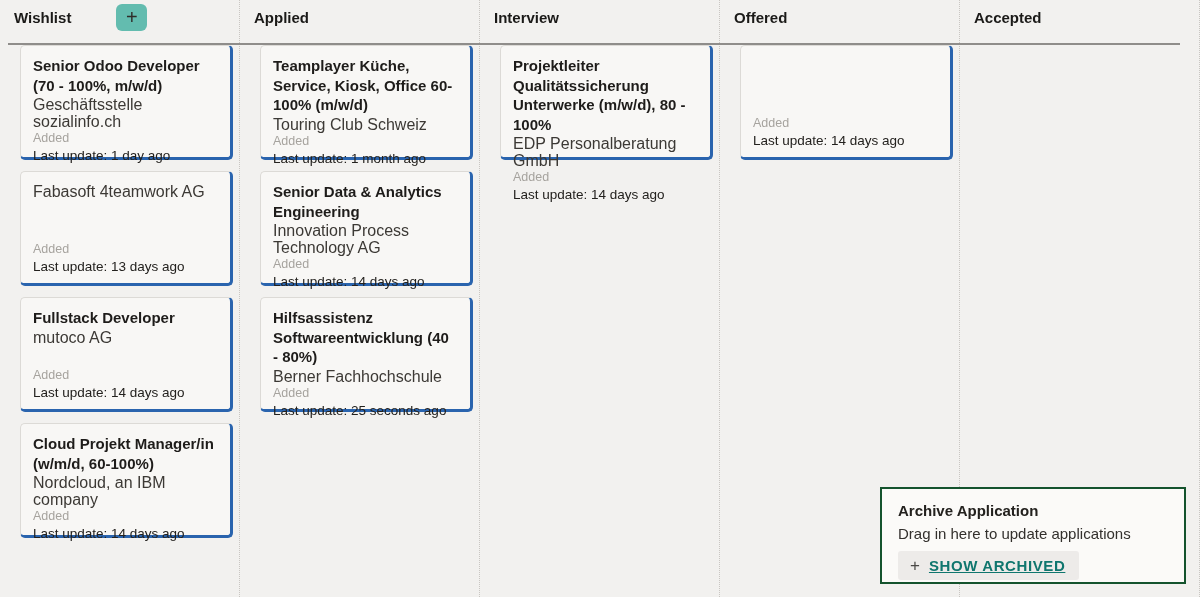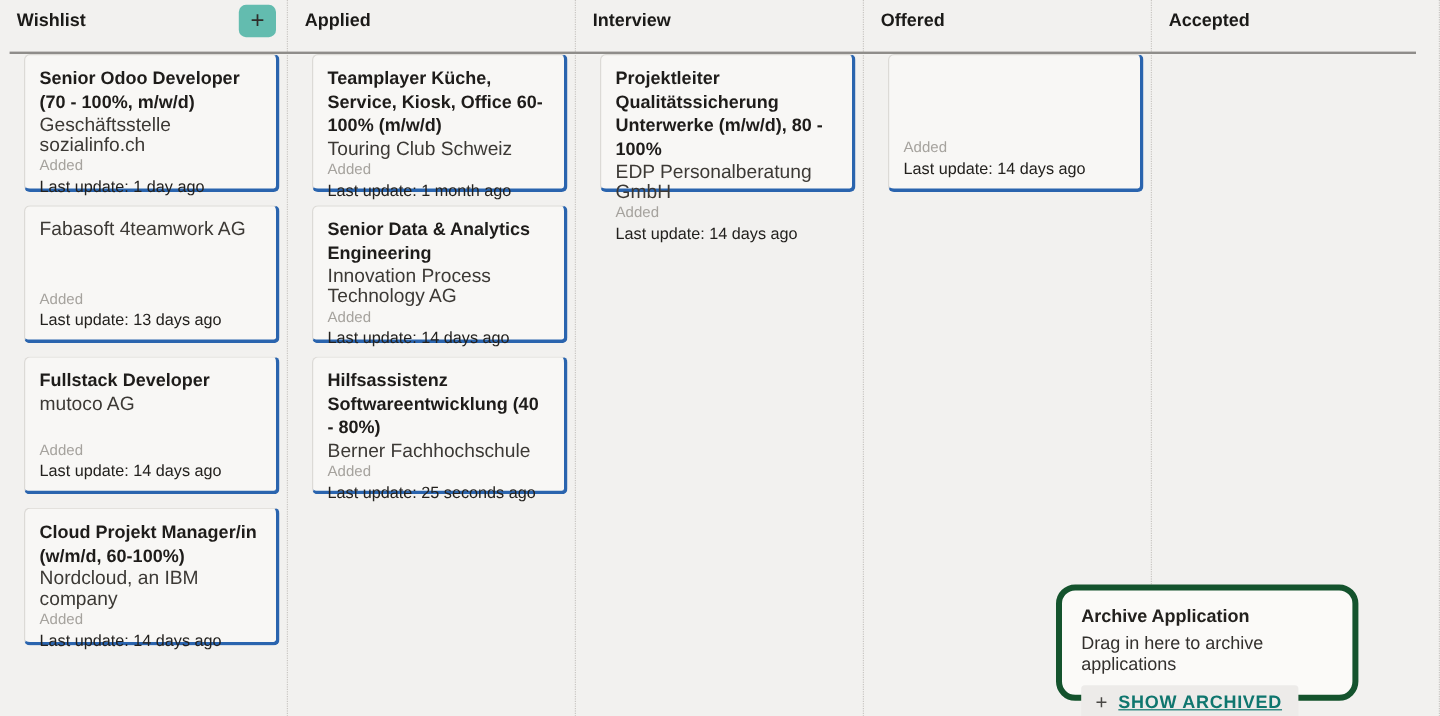--- a/index.html
+++ b/index.html
@@ -15,21 +15,21 @@
     position: absolute; inset: 0;
     display: flex;
   }
   .column {
     width: 240px; height: 597px;
     border-right: 1px dotted #c9c6c2;
     display: flex; flex-direction: column;
   }
   .col-header {
     height: 32px; flex: none;
-    display: flex; align-items: center; justify-content: space-between;
+    display: flex; align-items: center; 
     padding: 2px 9px 0 14px;
     gap: 45px;
   }
   .col-title { font-size: 15px; font-weight: 700; color: #1b1a18; }
   .add-btn {
     width: 31px; height: 27px;
     background: var(--teal, #63bcaf);
     border: none; border-radius: 6px;
     font-family: "Liberation Sans", sans-serif;
     font-size: 20px; font-weight: 400; line-height: 1;
@@ -61,24 +61,24 @@
   }
   .card-company {
     font-size: 16px; line-height: 17px; color: #3c3935; margin-top: 1px;
   }
   .card-spacer { flex: 1; }
   .card-added  { font-size: 12.5px; line-height: 17px; color: #a6a39e; }
   .card-updated{ font-size: 13.5px; line-height: 17px; color: #23211e; }
 
   .archive-panel {
     position: absolute; left: 880px; top: 487px;
-    width: 252px; height: 97px;
+    width: 306px; height: 97px;
     background: #fbfaf8;
-    border: 5px solid #14532d;
-    border-radius: 16px;
+    border: 2px solid #14532d;
+    border-radius: 0;
     padding: 13px 16px 10px;
     z-index: 3;
   }
   .archive-title { font-size: 15px; font-weight: 700; color: #23211e; }
   .archive-subtitle { font-size: 15px; color: #33302d; margin-top: 6px; }
   .show-archived-btn {
     margin-top: 9px;
     display: inline-flex; align-items: center; gap: 9px;
     background: #edebe9;
     border: none; border-radius: 3px;
@@ -190,18 +190,18 @@
       <div class="col-header">
         <span class="col-title">Accepted</span>
       </div>
       <div class="cards"></div>
     </div>
   </div>
 <div class="header-underline"></div>
 
 <div class="archive-panel">
   <div class="archive-title">Archive Application</div>
-  <div class="archive-subtitle">Drag in here to archive applications</div>
+  <div class="archive-subtitle">Drag in here to update applications</div>
   <button class="show-archived-btn">
     <span class="plus">+</span>
     <span class="btn-label">SHOW ARCHIVED</span>
   </button>
 </div>
 
 </body></html>

